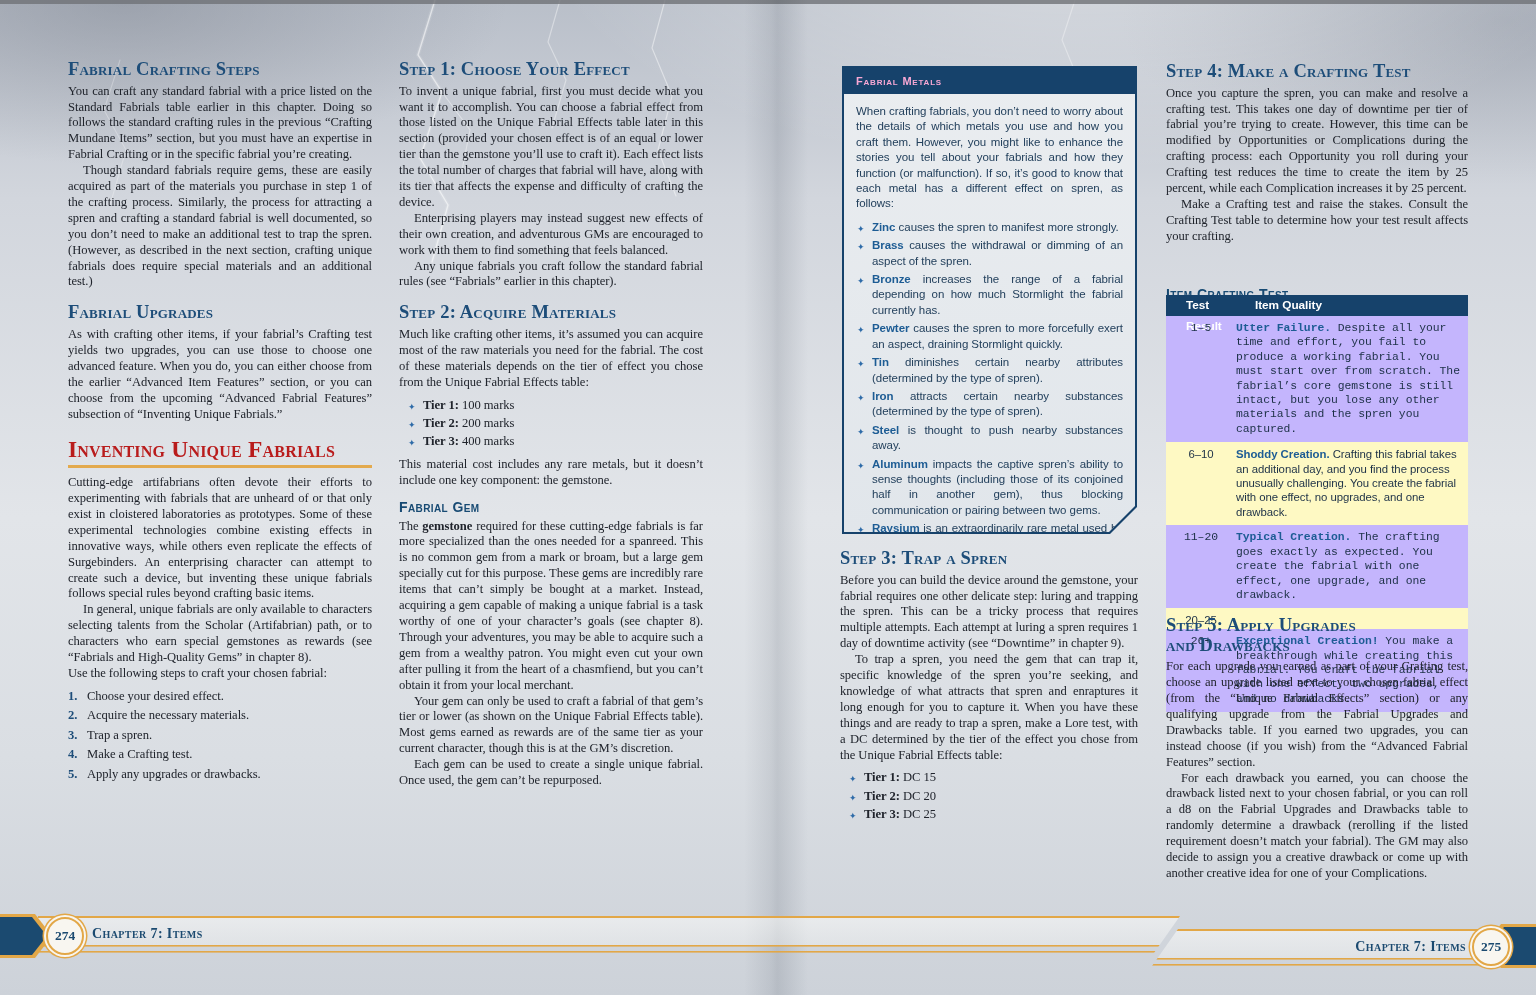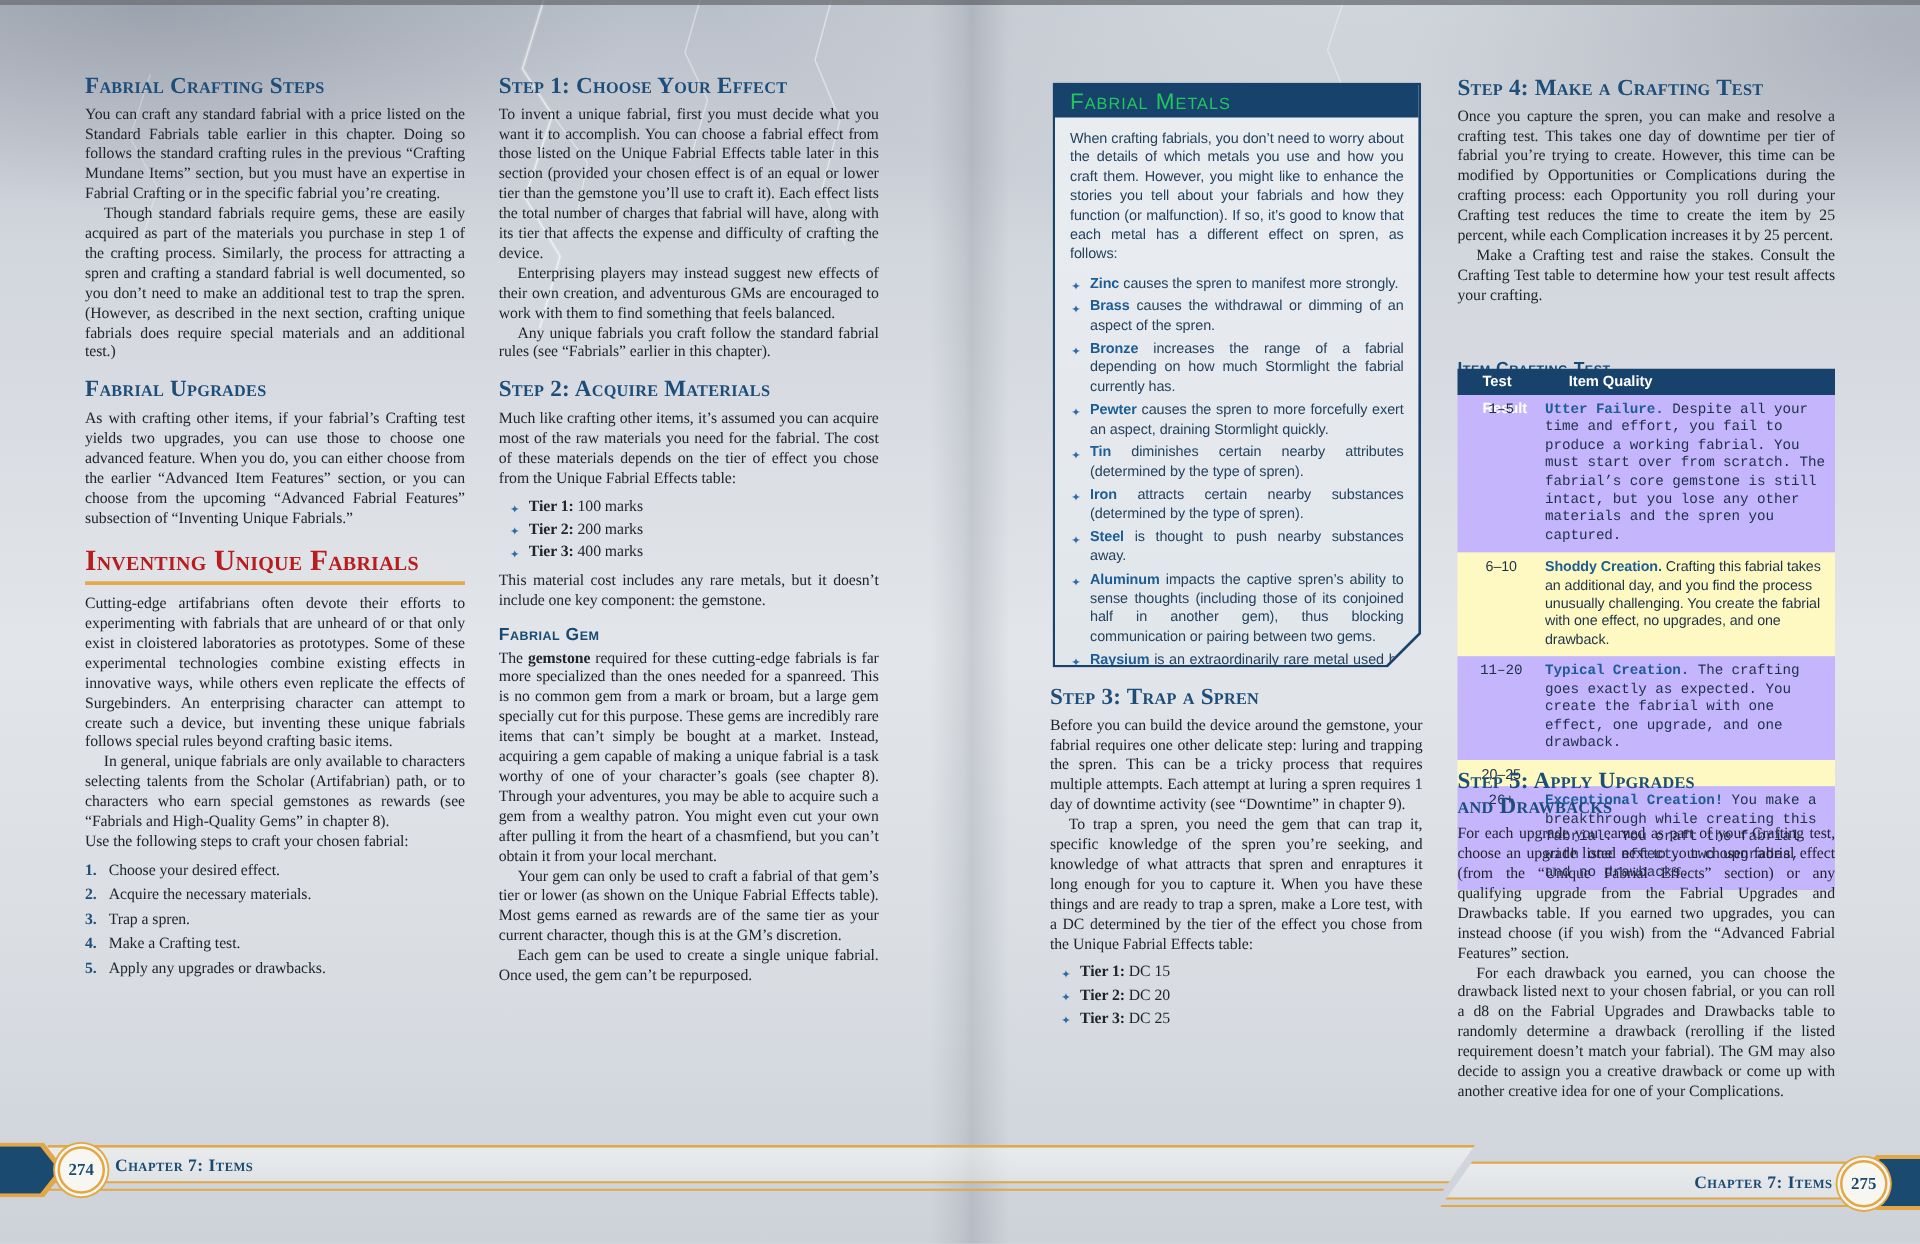--- a/index.html
+++ b/index.html
@@ -51,23 +51,23 @@
   ol.steps{list-style:none;margin:7px 0 0 0;padding:0 0 0 19px;text-align:left;}
   ol.steps li{position:relative;margin:3.5px 0;}
   .stepnum{position:absolute;left:-19px;font-weight:700;color:#1d4d79;}
 
   
   #metals-box{position:absolute;left:2px;top:6px;width:295px;height:468px;}
   .box-outer{position:absolute;inset:0;background:#16426b;
     clip-path:polygon(0 0,100% 0,100% calc(100% - 27px),calc(100% - 27px) 100%,0 100%);}
   .box-inner{position:absolute;inset:2px;background:linear-gradient(180deg,#eaedf0,#e1e6eb);
     clip-path:polygon(0 0,100% 0,100% calc(100% - 26px),calc(100% - 26px) 100%,0 100%);}
-  .box-head{height:26px;line-height:26px;background:#16426b;color:#22c55e;
-    font-family:"Liberation Sans",sans-serif;font-weight:400;font-variant:small-caps;
-    font-size:18px;letter-spacing:0.8px;padding-left:12px;}
+  .box-head{height:26px;line-height:26px;background:#16426b;color:#f9a8d4;
+    font-family:"Liberation Sans",sans-serif;font-weight:700;font-variant:small-caps;
+    font-size:11px;letter-spacing:0.8px;padding-left:12px;}
   .box-body{padding:10px 12px 10px 12px;font-family:"Liberation Sans",sans-serif;
     font-size:11.5px;line-height:15.4px;color:#24415d;}
   .box-body p{margin:0 0 8px 0;}
   ul.metals{list-style:none;margin:0;padding:0;}
   ul.metals li{position:relative;padding-left:16px;margin:0 0 3px 0;}
   ul.metals .diam{position:absolute;left:1px;top:2px;}
   ul.metals b{color:#1d5c94;font-weight:700;}
   ul.metals b::after{content:" ";}
 
   

